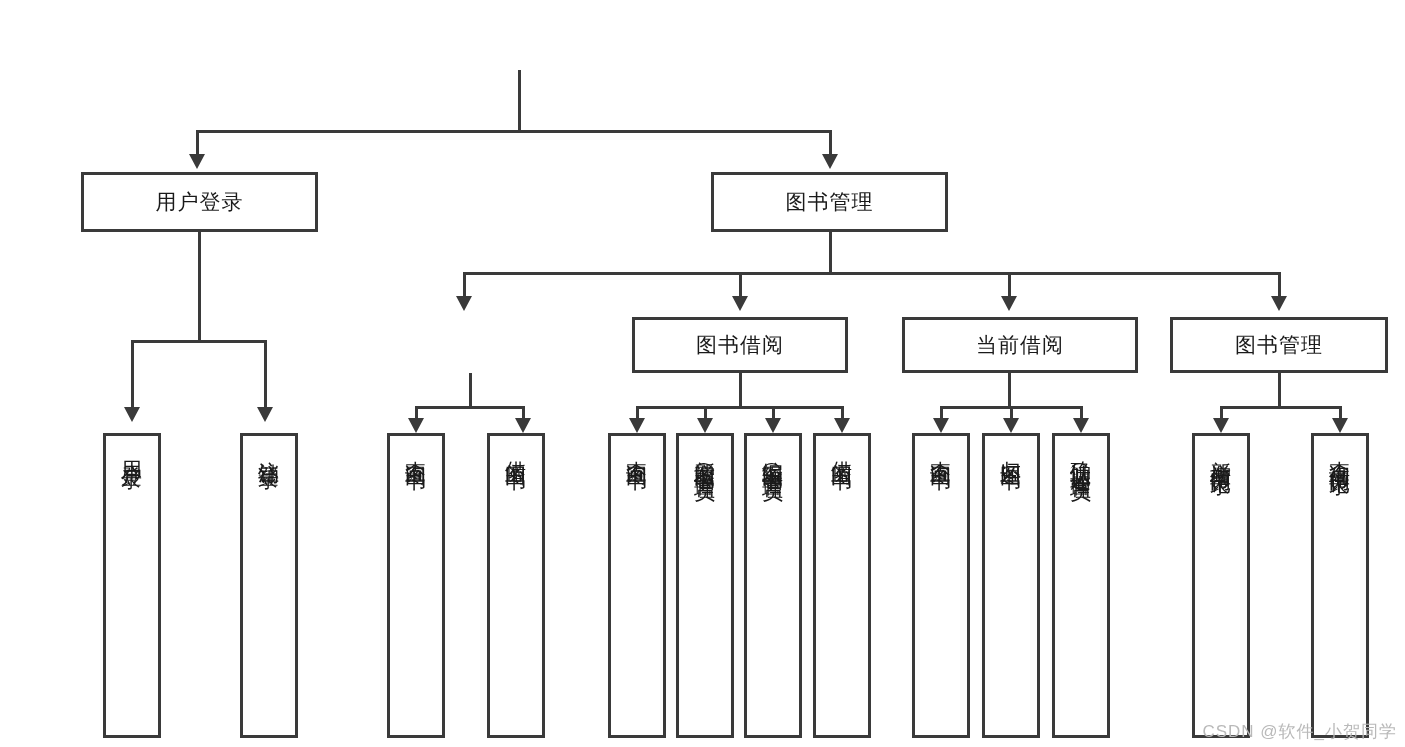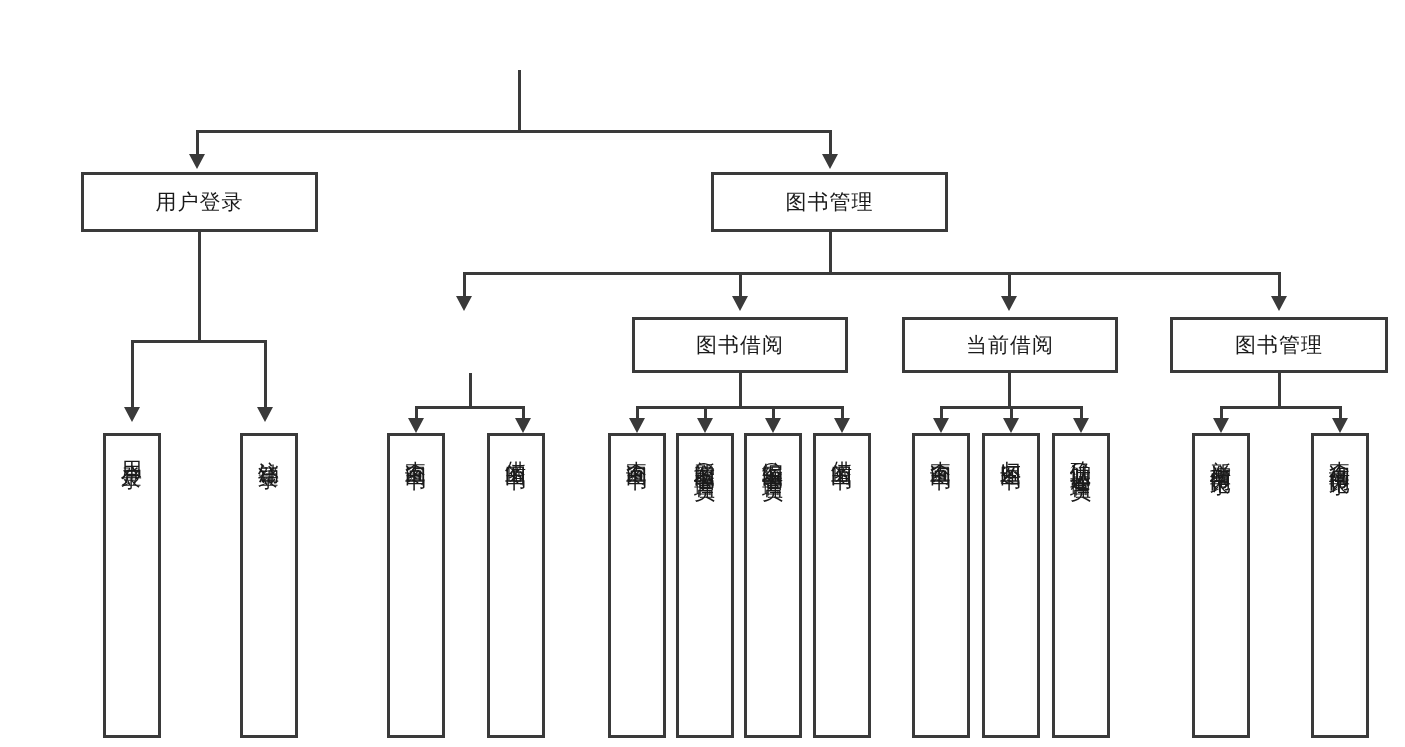--- a/index.html
+++ b/index.html
@@ -119,21 +119,21 @@
 
   <div class="vline" style="left:1008px;top:272px;height:26px;"></div>
   <div class="arrow" style="left:1001px;top:296px;"></div>
 
   <div class="vline" style="left:1278px;top:272px;height:26px;"></div>
   <div class="arrow" style="left:1271px;top:296px;"></div>
 
   <div class="node" style="left:632px;top:317px;width:216px;height:56px;">
     <span class="lbl">图书借阅</span>
   </div>
-  <div class="node" style="left:902px;top:317px;width:216px;height:56px;">
+  <div class="node" style="left:902px;top:317px;width:236px;height:56px;">
     <span class="lbl">当前借阅</span>
   </div>
   <div class="node" style="left:1170px;top:317px;width:218px;height:56px;">
     <span class="lbl">图书管理</span>
   </div>
 
   <div class="vline" style="left:469px;top:373px;height:36px;"></div>
   <div class="hline" style="left:415px;top:406px;width:110px;"></div>
   <div class="vline" style="left:415px;top:406px;height:14px;"></div>
   <div class="arrow" style="left:408px;top:418px;"></div>
@@ -204,14 +204,15 @@
     <span class="lbl">确认归还（管理员）</span>
   </div>
 
   <div class="node leaf" style="left:1192px;top:433px;width:58px;height:305px;">
     <span class="lbl">新增借阅记录</span>
   </div>
   <div class="node leaf" style="left:1311px;top:433px;width:58px;height:305px;">
     <span class="lbl">查询借阅记录</span>
   </div>
 
+  <div class="watermark">CSDN @软件_小贺同学</div>
 
 </div>
 
 </body></html>

